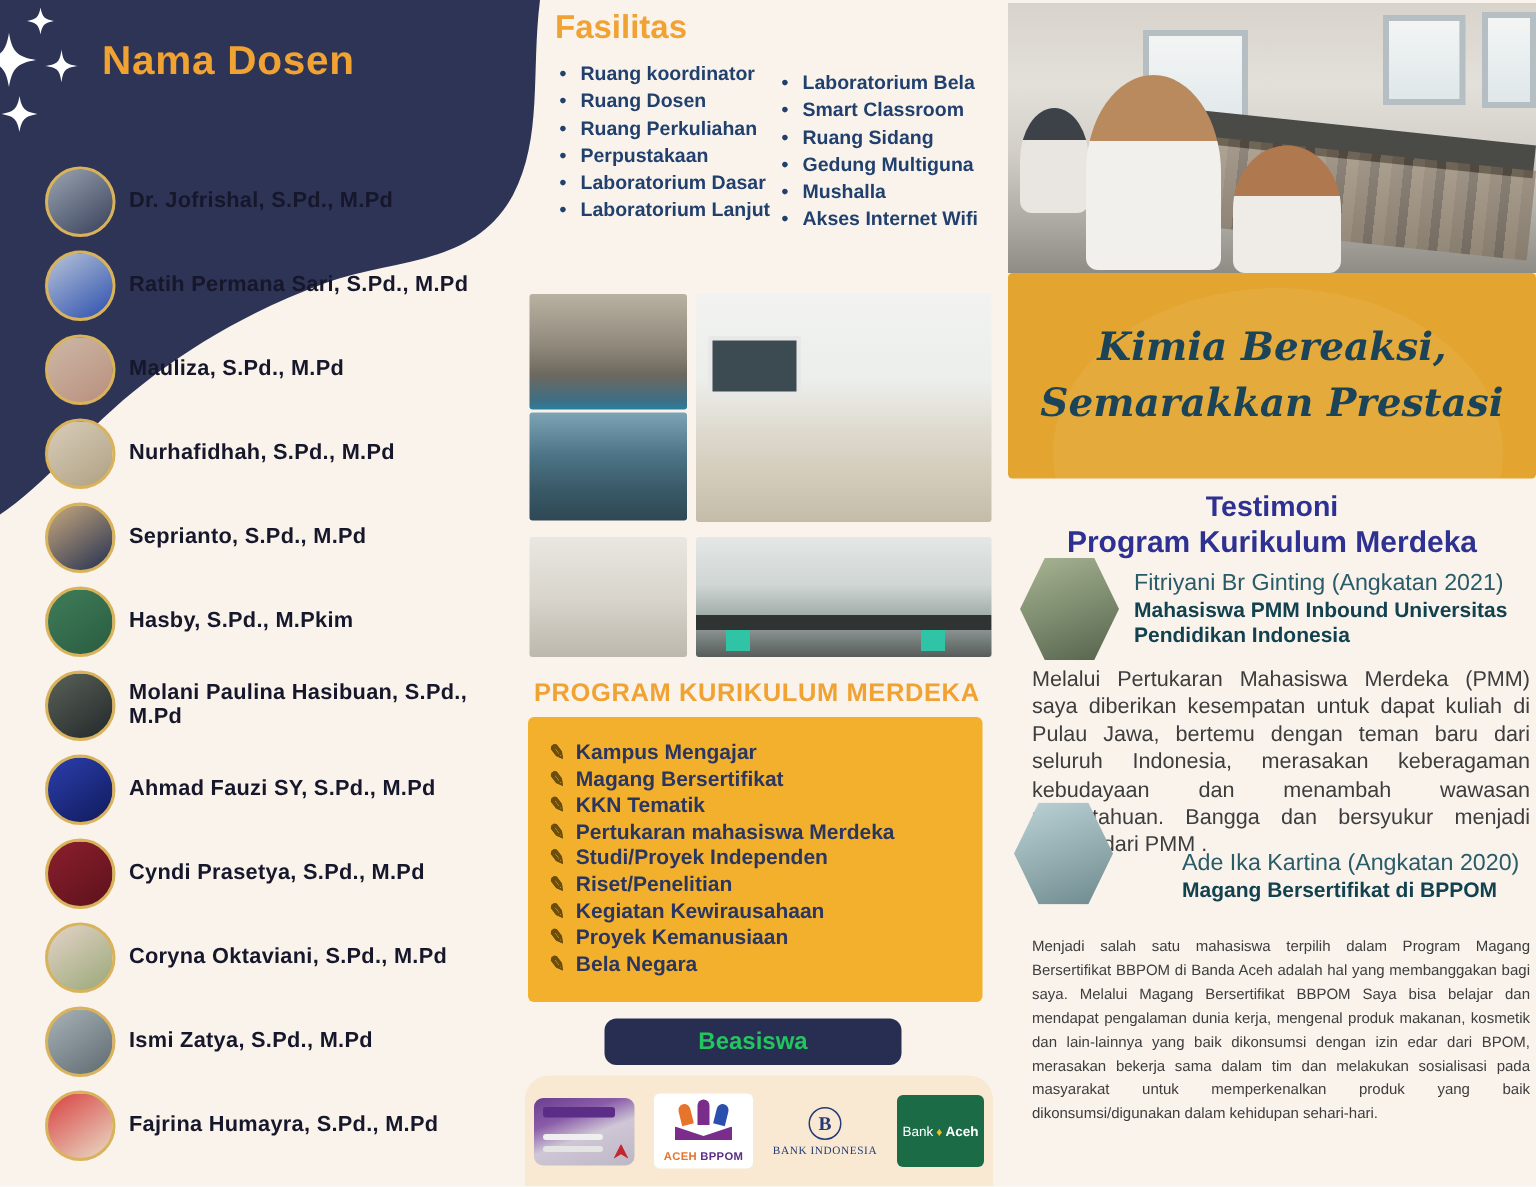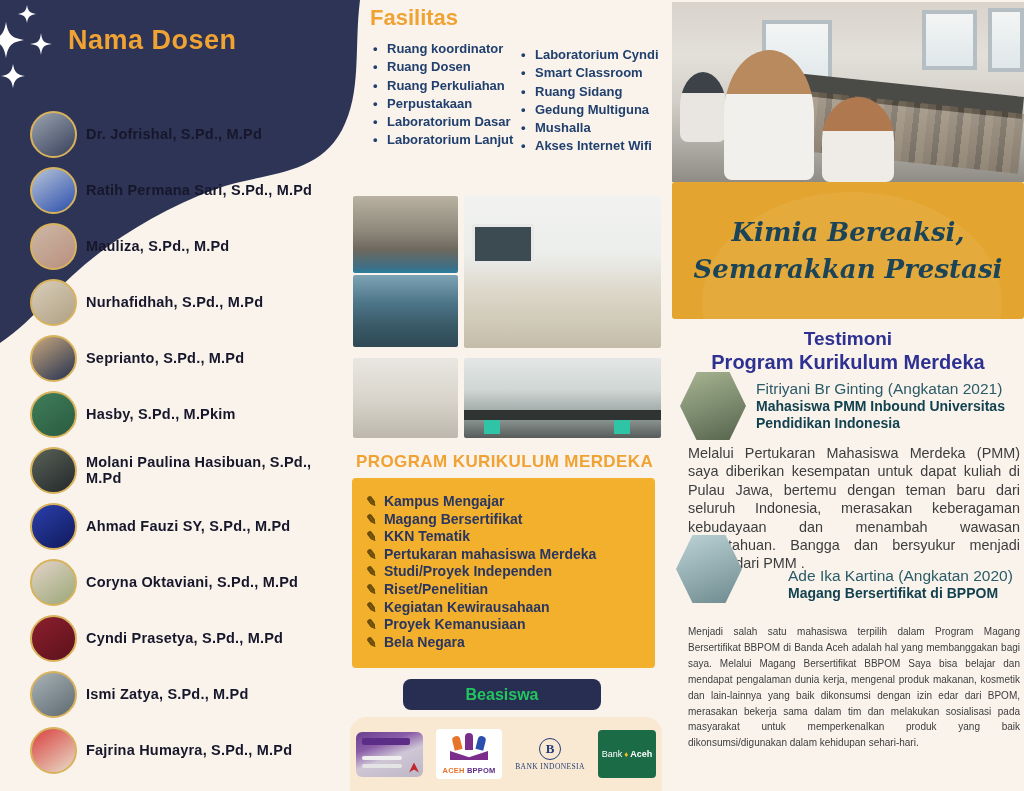--- a/index.html
+++ b/index.html
@@ -179,26 +179,26 @@
       </div>
       <div class="lect-row">
         <span class="avatar" style="background: linear-gradient(145deg, rgb(90, 98, 88), rgb(35, 40, 42));"></span>
         <span class="lect-name">Molani Paulina Hasibuan, S.Pd., M.Pd</span>
       </div>
       <div class="lect-row">
         <span class="avatar" style="background: linear-gradient(145deg, rgb(43, 63, 174), rgb(16, 26, 90));"></span>
         <span class="lect-name">Ahmad Fauzi SY, S.Pd., M.Pd</span>
       </div>
       <div class="lect-row">
+        <span class="avatar" style="background: linear-gradient(145deg, rgb(140, 31, 45), rgb(92, 18, 28));"></span>
+        <span class="lect-name">Cyndi Prasetya, S.Pd., M.Pd</span>
+      </div>
+      <div class="lect-row">
         <span class="avatar" style="background: linear-gradient(145deg, rgb(227, 211, 200), rgb(154, 168, 120));"></span>
         <span class="lect-name">Coryna Oktaviani, S.Pd., M.Pd</span>
-      </div>
-      <div class="lect-row">
-        <span class="avatar" style="background: linear-gradient(145deg, rgb(140, 31, 45), rgb(92, 18, 28));"></span>
-        <span class="lect-name">Cyndi Prasetya, S.Pd., M.Pd</span>
       </div>
       <div class="lect-row">
         <span class="avatar" style="background: linear-gradient(145deg, rgb(169, 179, 184), rgb(93, 106, 112));"></span>
         <span class="lect-name">Ismi Zatya, S.Pd., M.Pd</span>
       </div>
       <div class="lect-row">
         <span class="avatar" style="background: linear-gradient(145deg, rgb(217, 64, 64), rgb(232, 221, 200));"></span>
         <span class="lect-name">Fajrina Humayra, S.Pd., M.Pd</span>
       </div>
     </div>
@@ -209,21 +209,21 @@
     <div class="fas-cols">
       <div class="fas-col c1">
         <div class="fas-item">Ruang koordinator</div>
         <div class="fas-item">Ruang Dosen</div>
         <div class="fas-item">Ruang Perkuliahan</div>
         <div class="fas-item">Perpustakaan</div>
         <div class="fas-item">Laboratorium Dasar</div>
         <div class="fas-item">Laboratorium Lanjut</div>
       </div>
       <div class="fas-col c2">
-        <div class="fas-item">Laboratorium Cyndi</div>
+        <div class="fas-item">Laboratorium Bela</div>
         <div class="fas-item">Smart Classroom</div>
         <div class="fas-item">Ruang Sidang</div>
         <div class="fas-item">Gedung Multiguna</div>
         <div class="fas-item">Mushalla</div>
         <div class="fas-item">Akses Internet Wifi</div>
       </div>
     </div>
 
     <div class="photo-grid">
       <div class="ph ph-vr1"></div>

